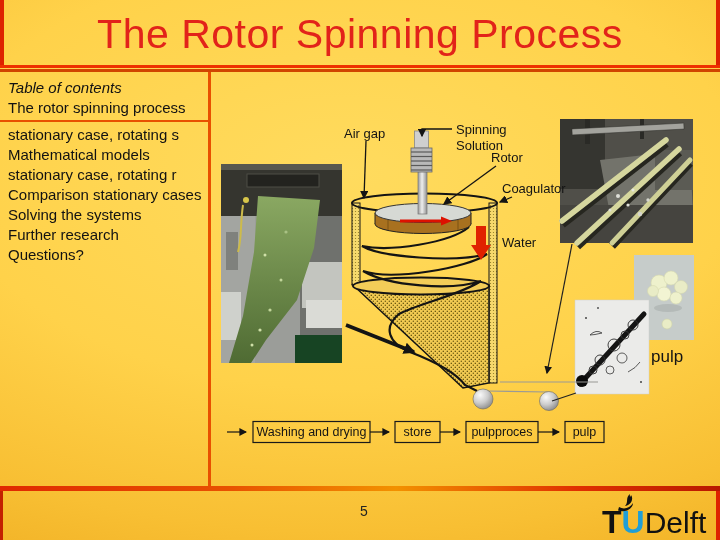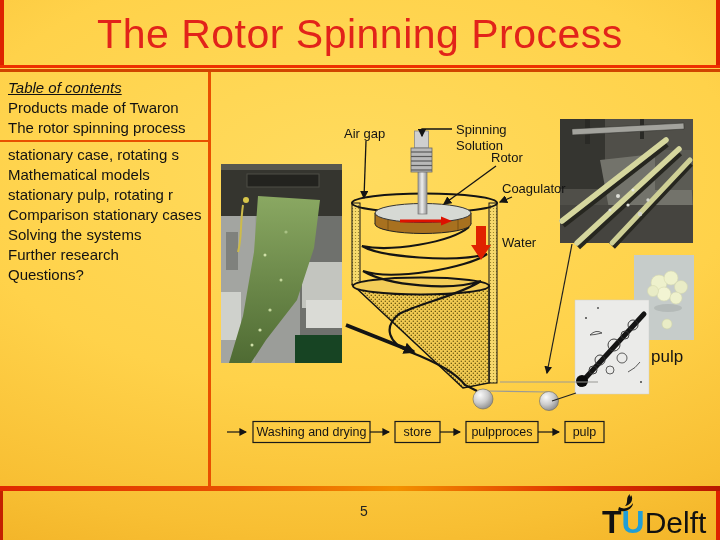--- a/index.html
+++ b/index.html
@@ -18,21 +18,21 @@
   .title-rule .r1{height:3px;background:#ee3000;}
   .title-rule .r2{height:3px;background:#d04400;margin-top:1px;}
   .bar{position:absolute;background:#de2300;}
   .bar.tl{left:0;top:0;width:4px;height:65px;}
   .bar.tr{left:716px;top:0;width:4px;height:65px;}
   .bar.fl{left:0;top:491px;width:3px;height:49px;background:#c42000;}
   .bar.fr{left:716px;top:491px;width:4px;height:49px;}
   
   .toc{position:absolute;left:8px;top:78px;width:202px;
        font-size:15px;line-height:20px;color:#121212;white-space:nowrap;}
-  .toc .heading{font-style:italic;text-decoration:underline;}
+  .toc .heading{font-style:italic;}
   .toc-rule{position:relative;left:-8px;width:211px;height:2px;
             background:#e85000;margin:2px 0 3px 0;}
   .content-divider{position:absolute;left:208px;top:72px;width:3px;height:414px;
             background:#e85000;}
   
   .overlay{position:absolute;left:0;top:0;width:720px;height:540px;}
   svg text{font-family:"Liberation Sans",sans-serif;fill:#141414;}
   
   .footer-rule{position:absolute;top:486px;left:0;width:720px;height:5px;
     background:linear-gradient(90deg,#e02800 0%,#e85200 32%,#f29100 55%,#e03000 80%,#b81800 100%);}
@@ -56,26 +56,25 @@
   <div class="page-title">The Rotor Spinning Process</div>
   <div class="title-rule">
     <div class="r1"></div>
       <div class="r2"></div>
   </div>
   <div class="bar tl"></div>
   <div class="bar tr"></div>
 
   <div class="toc">
     <div class="heading">Table of contents</div>
-    <div>Products made of Twaron</div>
     <div>The rotor spinning process</div>
     <div class="toc-rule"></div>
     <div>stationary case, rotating s</div>
     <div>Mathematical models</div>
-    <div>stationary pulp, rotating r</div>
+    <div>stationary case, rotating r</div>
     <div>Comparison stationary cases</div>
     <div>Solving the systems</div>
     <div>Further research</div>
     <div>Questions?</div>
   </div>
   <div class="content-divider"></div>
 
   <svg class="overlay" viewBox="0 0 720 540">
     <defs>
       <marker id="ah" viewBox="0 0 10 10" refX="8.5" refY="5" markerWidth="6.5" markerHeight="6.5" orient="auto-start-reverse">

